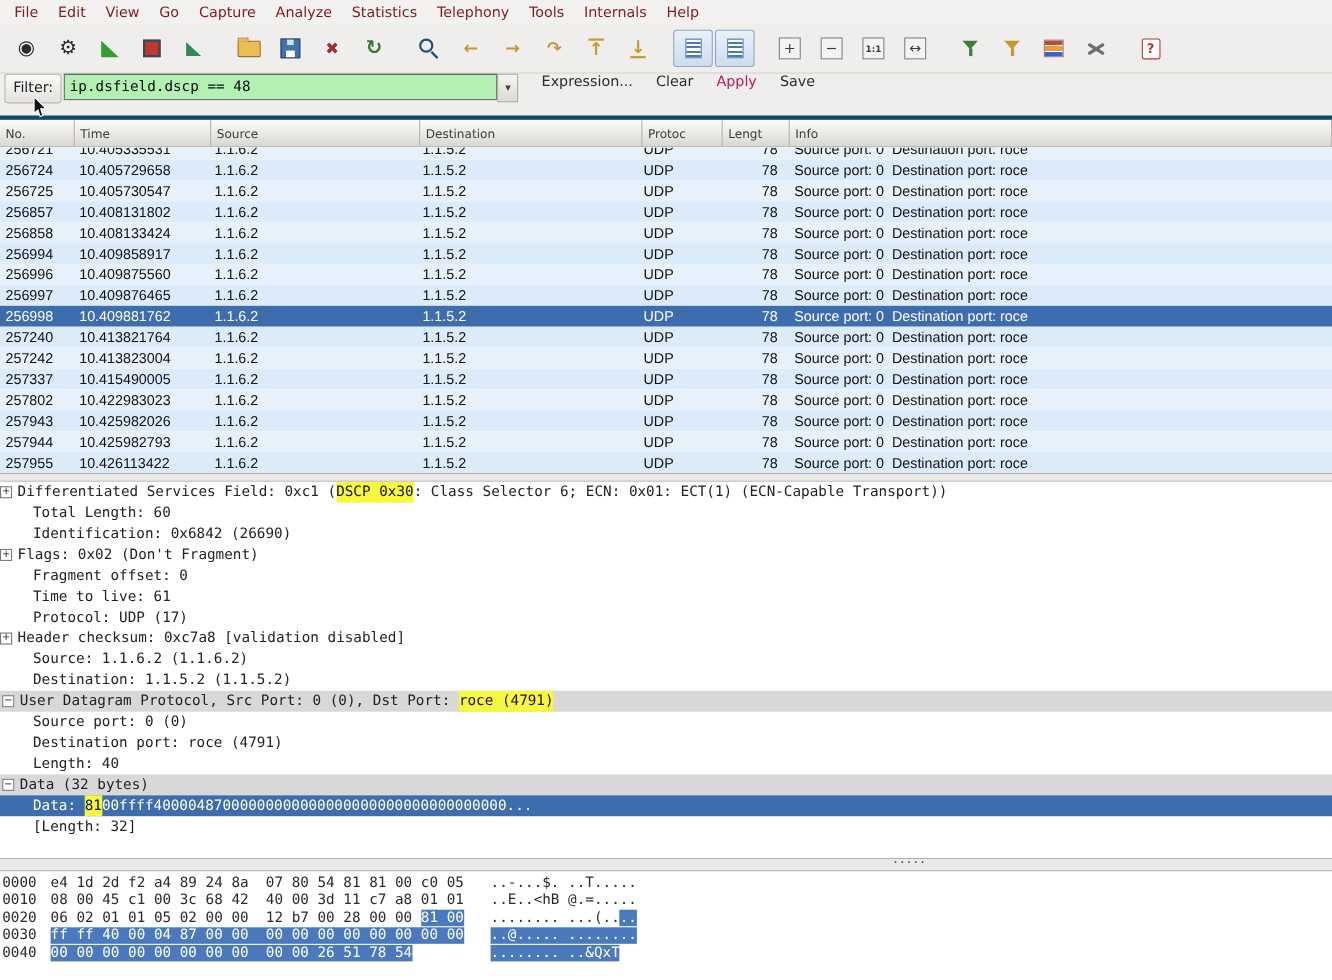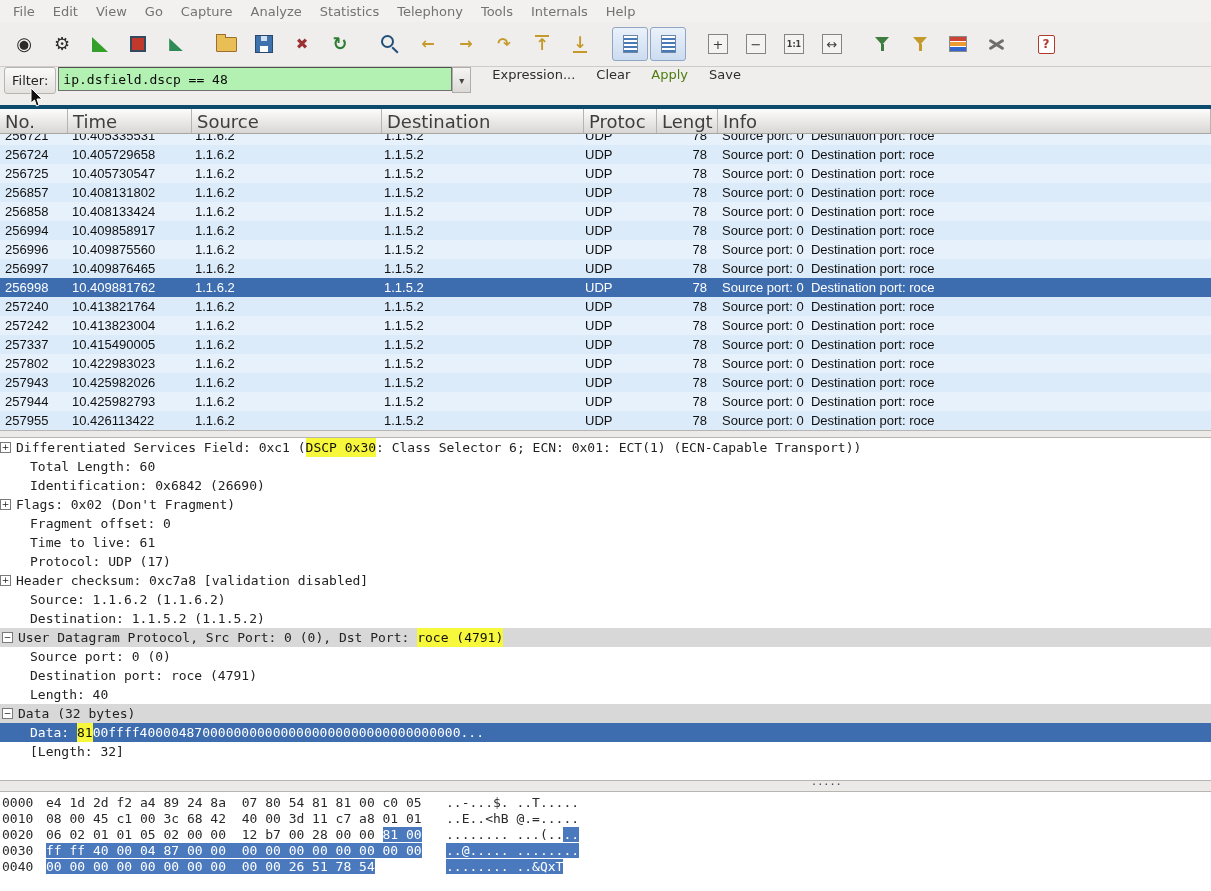--- a/index.html
+++ b/index.html
@@ -1,20 +1,20 @@
 <!DOCTYPE html>
 <html><head>
 <meta charset="utf-8">
 <style>
   html,body{margin:0;padding:0}
   body{width:1211px;height:891px;overflow:hidden;background:#fff;font-family:"DejaVu Sans",sans-serif;position:relative}
   .app{display:flex;flex-direction:column;width:100%;height:100%}
 
   
-  .menubar{height:22px;background:#f3f1ef;display:flex;align-items:center;padding-left:4px;font-size:13px;color:#737373;flex:none}
+  .menubar{height:22px;background:#f3f1ef;display:flex;align-items:center;padding-left:4px;font-size:13px;color:#7f1d1d;flex:none}
   .menu-item{padding:2px 9px;cursor:default}
 
   
   .toolbar{height:44px;background:#f0eeec;border-bottom:1px solid #cfccc8;display:flex;align-items:center;padding-left:5px;flex:none}
   .tbtn{width:36px;height:34px;border:1px solid transparent;background:transparent;display:flex;align-items:center;justify-content:center;padding:0;margin:0 1px;font-family:inherit;cursor:default}
   .tbtn.toggled{border:1px solid #8fa6c4;border-radius:3px;background:linear-gradient(#eaf1fa,#ccdcf0)}
   .tsep{width:12px;flex:none}
   .g{font-size:18px;line-height:1}
   .g.dark{color:#2b2b2b}
   .g.red{color:#993333;font-size:15px;font-weight:bold}
@@ -46,24 +46,24 @@
   .prefs::before{transform:rotate(32deg)}
   .prefs::after{transform:rotate(-32deg)}
   .helpicon{width:15px;height:17px;background:#fff;border:1px solid #b03a2e;color:#b03a2e;font-weight:bold;font-size:12px;display:flex;align-items:center;justify-content:center;border-radius:2px}
 
   
   .filterbar{height:38px;background:#f0eeec;border-bottom:4px solid #0c4a6e;display:flex;padding-left:4px;font-size:13px;flex:none}
   .filter-btn{height:27px;padding:0 7px;border:1px solid #b8b5b0;border-radius:3px;background:linear-gradient(#fafaf9,#e4e2df);font-size:13px;color:#222;font-family:inherit;margin-right:2px}
   .filter-entry{width:384px;height:22px;background:#b3f1b3;border:1px solid #707070;border-top-color:#4e4e4e;display:flex;align-items:center;padding:0 4px;font-family:"DejaVu Sans Mono",monospace;font-size:13px;color:#0a0a0a;overflow:hidden;white-space:pre}
   .filter-drop{width:19px;height:26px;border:1px solid #b0ada8;background:linear-gradient(#f6f5f4,#dcdad7);font-size:10px;padding:0;color:#444}
   .filter-act{margin-left:21px;color:#2d2d2d;cursor:default}
-  .filter-act.disabled{color:#4d7c0f}
-
-  
-  .colheader{height:24px;display:flex;background:linear-gradient(#fcfcfc,#d9d7d4);border-bottom:1px solid #a9a6a2;font-size:18px;color:#3e3e3e;flex:none}
+  .filter-act.disabled{color:#be185d}
+
+  
+  .colheader{height:24px;display:flex;background:linear-gradient(#fcfcfc,#d9d7d4);border-bottom:1px solid #a9a6a2;font-size:11px;color:#3e3e3e;flex:none}
   .hcell{display:flex;align-items:center;padding-left:5px;border-right:1px solid #b7b4b0;overflow:hidden;white-space:nowrap}
   .c-no{width:62px;flex:none}
   .c-time{width:118px;flex:none}
   .c-src{width:184px;flex:none}
   .c-dst{width:196px;flex:none}
   .c-proto{width:67px;flex:none}
   .c-len{width:55px;flex:none}
   .c-info{flex:1;min-width:0}
   .packetlist{height:296px;overflow:hidden;background:#fff;font-family:Liberation Sans, sans-serif;font-size:13px;color:#111;flex:none}
   .prow{display:flex;height:19px;line-height:19px}

